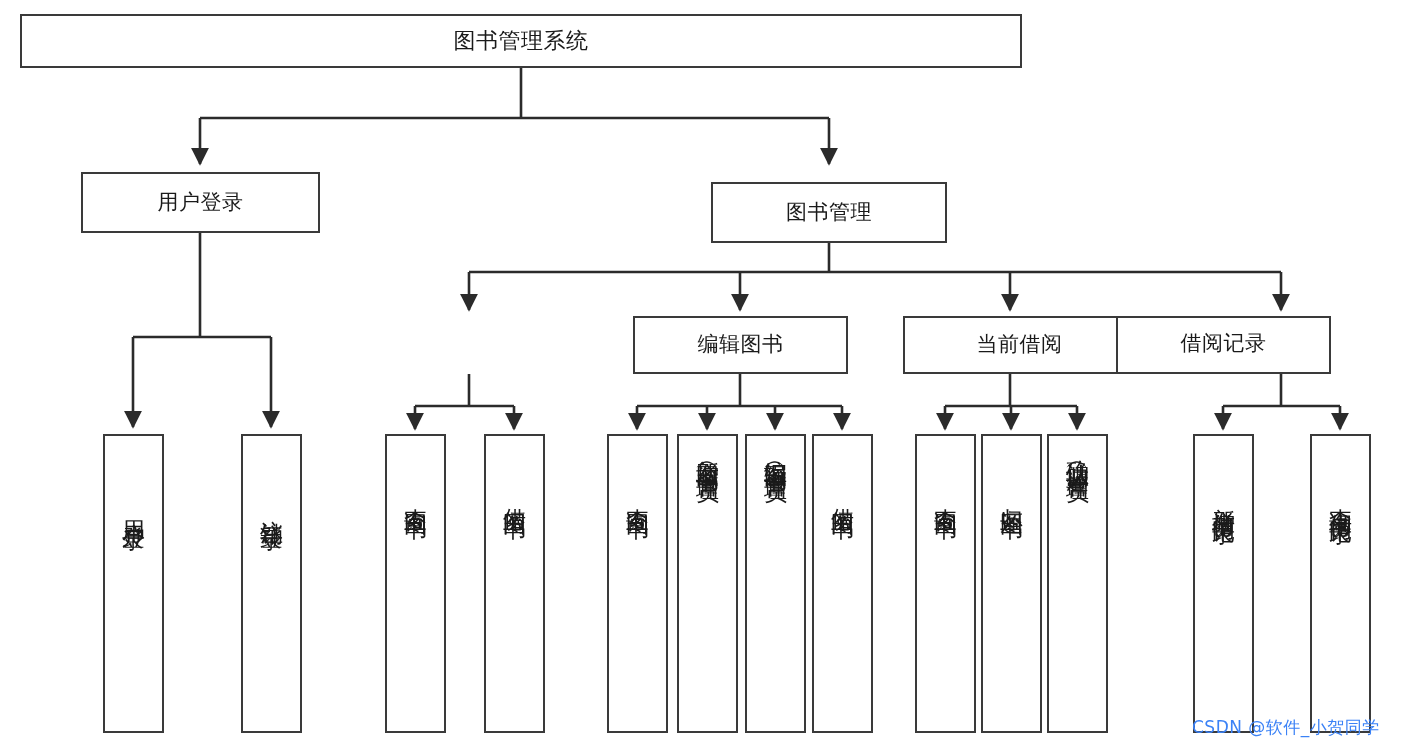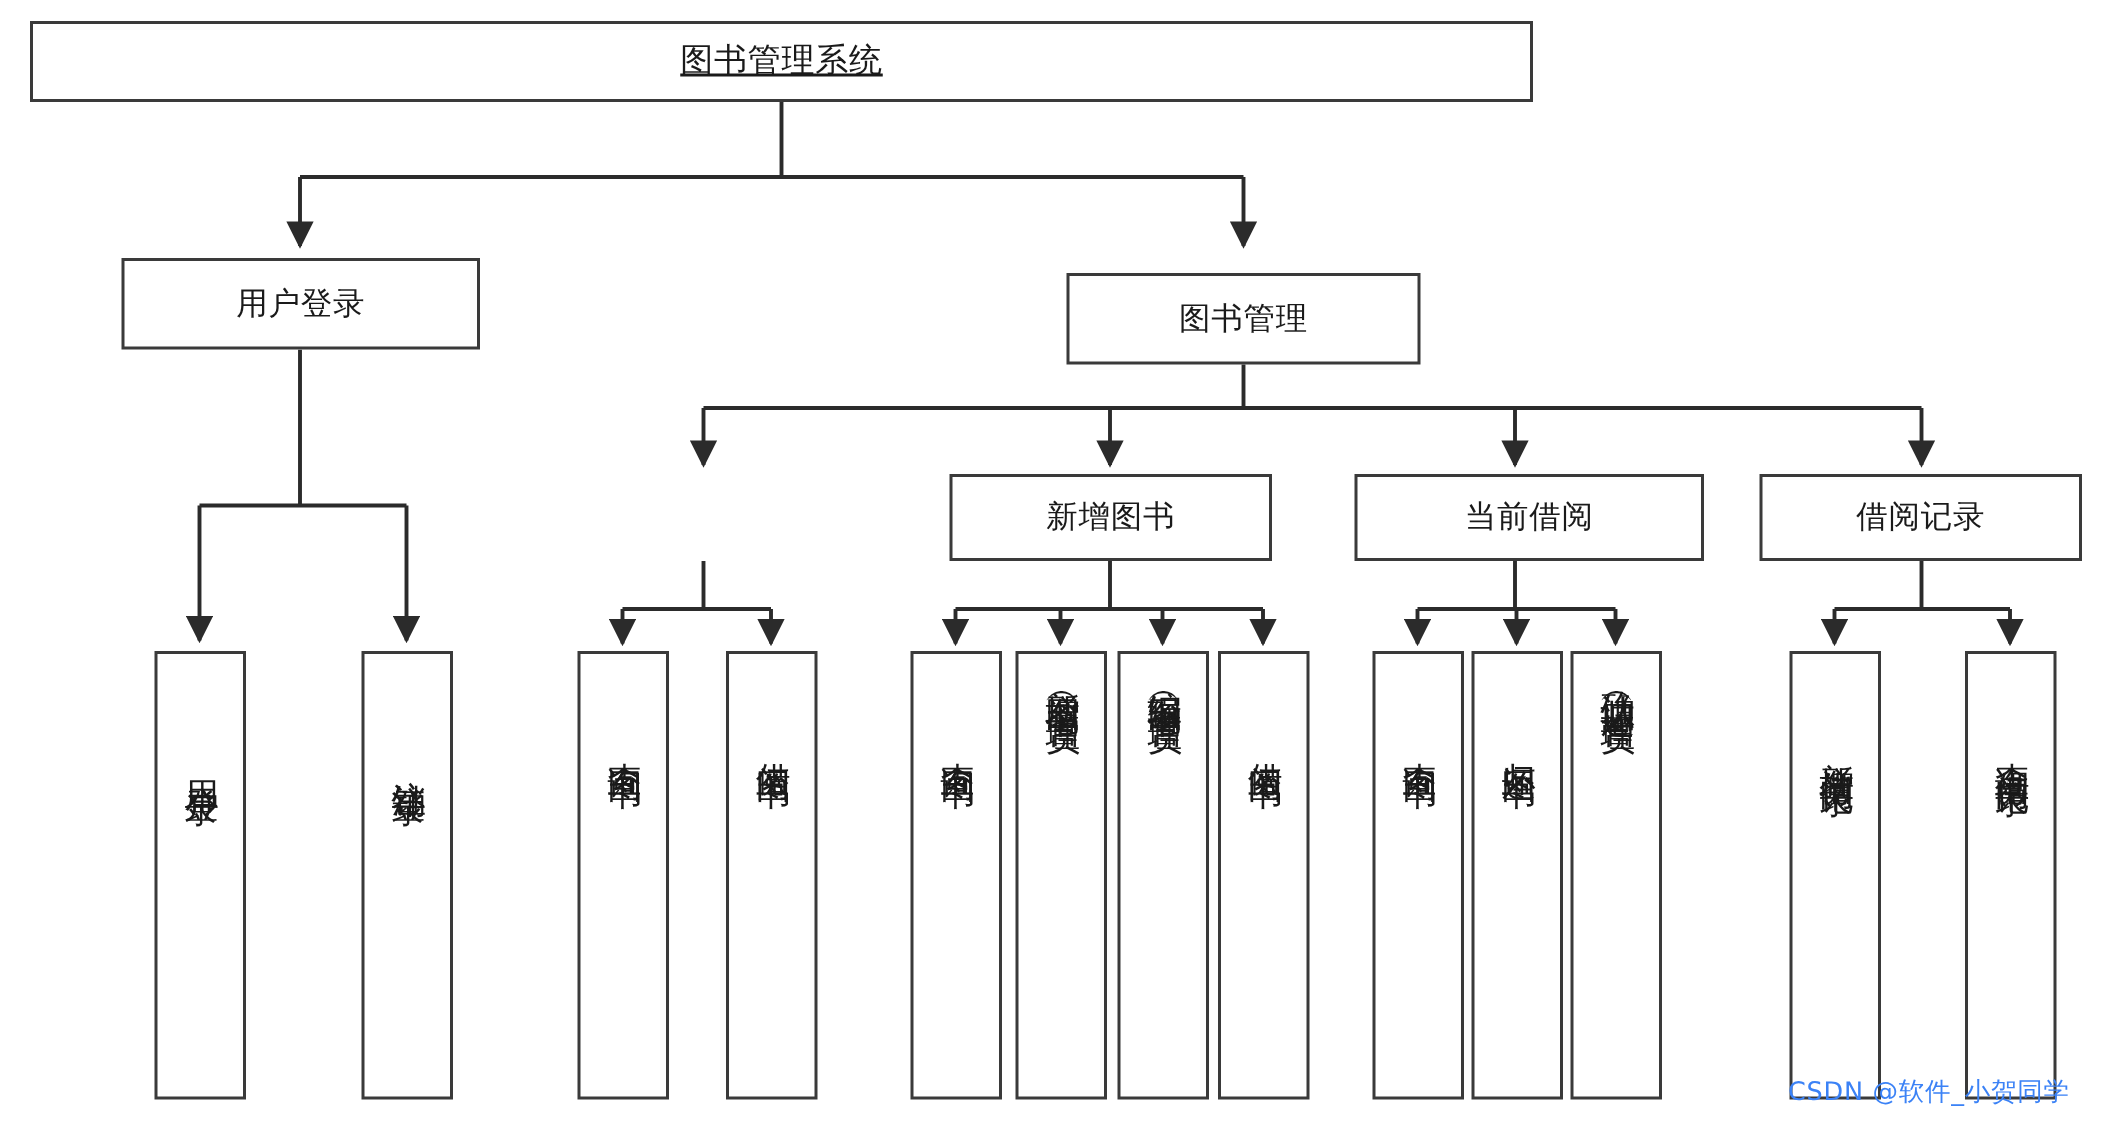--- a/index.html
+++ b/index.html
@@ -42,21 +42,20 @@
     text-align: center;
     white-space: pre;
   }
   
   .node.horiz .node-label {
     font-size: 21px;
     letter-spacing: 0.5px;
   }
   .node.root .node-label {
     font-size: 22px;
-    text-decoration: underline;
   }
   
   .node.vert {
     align-items: flex-start;
     justify-content: center;
     padding-top: 6px;
   }
   .node.vert .node-label {
     writing-mode: vertical-rl;
     text-orientation: upright;
@@ -140,26 +139,26 @@
   </div>
 
   <div class="node horiz" style="left:81px; top:172px; width:239px; height:61px;">
     <span class="node-label">用户登录</span>
   </div>
   <div class="node horiz" style="left:711px; top:172px; width:236px; height:61px;margin-top:10px;">
     <span class="node-label">图书管理</span>
   </div>
 
   <div class="node horiz" style="left:633px; top:316px; width:215px; height:58px;">
-    <span class="node-label">新增图书</span>
+    <span class="node-label">编辑图书</span>
   </div>
   <div class="node horiz" style="left:903px; top:316px; width:233px; height:58px;">
     <span class="node-label">当前借阅</span>
   </div>
-  <div class="node horiz" style="left:1173px; top:316px; width:215px; height:58px;">
+  <div class="node horiz" style="left:1116px; top:316px; width:215px; height:58px;font-family:Liberation Mono, monospace;">
     <span class="node-label">借阅记录</span>
   </div>
 
   <div class="node vert mid" style="left:103px; top:434px; width:61px; height:299px;">
     <span class="node-label">用户登录</span>
   </div>
   <div class="node vert mid" style="left:241px; top:434px; width:61px; height:299px;">
     <span class="node-label">注销登录</span>
   </div>
 

